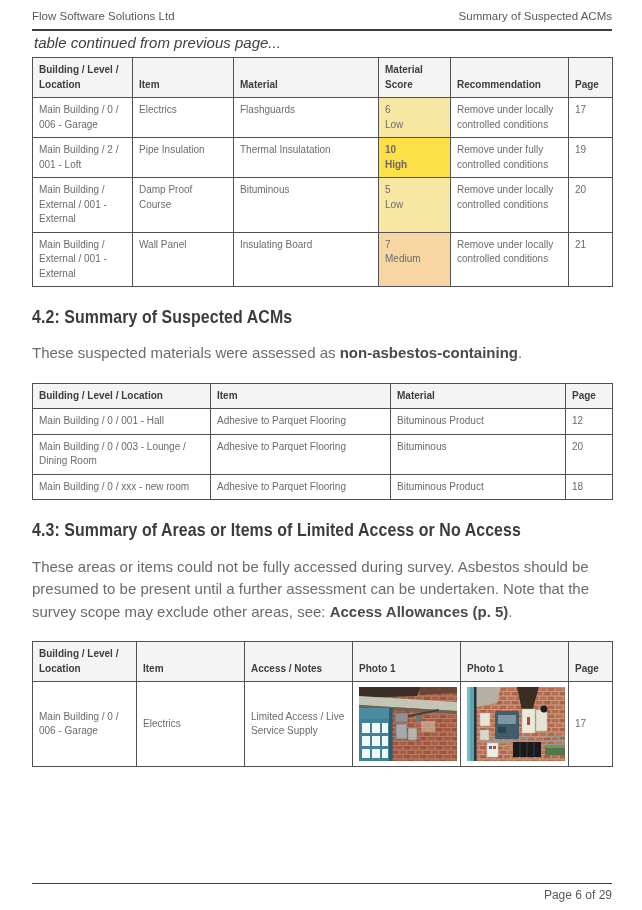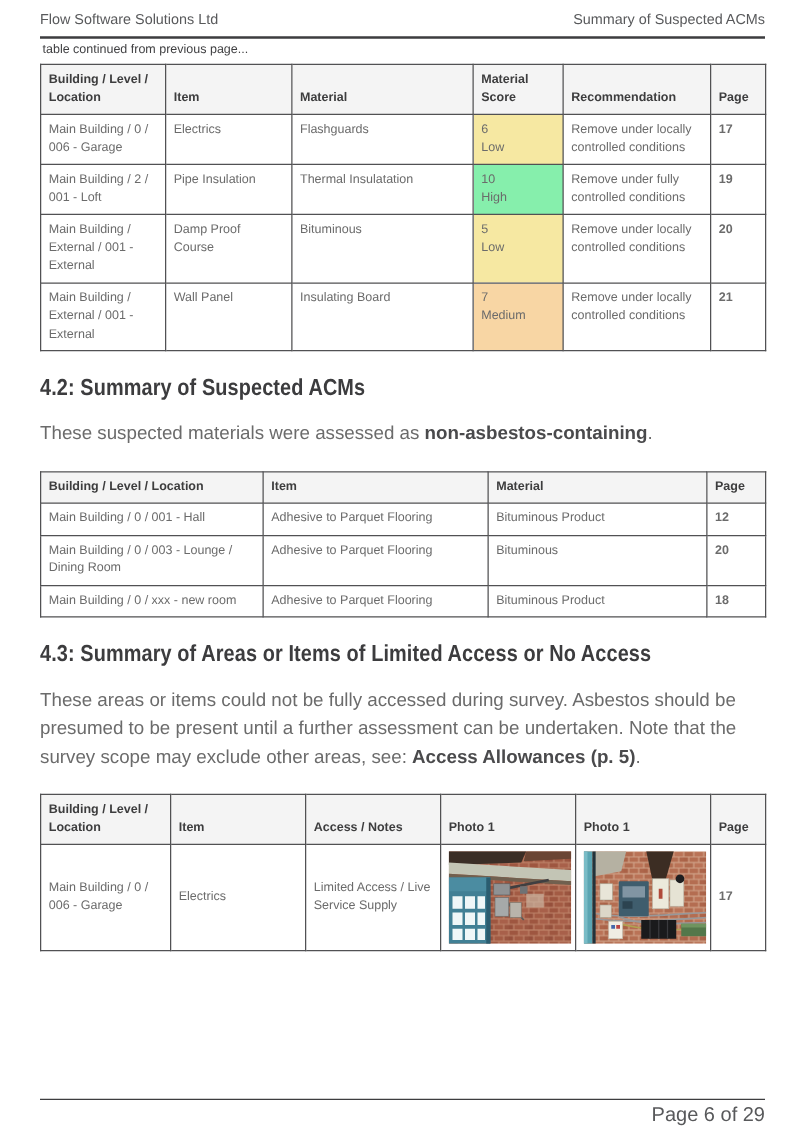--- a/index.html
+++ b/index.html
@@ -14,41 +14,41 @@
   .page { padding: 10px 30px 0 32px; }
 
   
   .page-header {
     display: flex; justify-content: space-between; align-items: flex-start;
     font-size: 11.5px; color: #58595b;
     border-bottom: 2px solid #3d3d3f;
     padding-bottom: 7px;
   }
   .continuation-note {
-    font-size: 10px; color: #3f3f41;
+    font-size: 15px; font-style: italic; color: #3f3f41;
     margin: 3px 0 6px 2px;
   }
 
   
   table.tbl {
     width: 580px; border-collapse: collapse; table-layout: fixed;
     font-size: 10px; line-height: 1.45;
   }
   table.tbl th, table.tbl td {
     border: 1px solid #515153;
     padding: 5px 6px;
     text-align: left; vertical-align: top;
     overflow: hidden;
   }
   table.tbl th {
     background: #f4f4f4; color: #3d3d3e; font-weight: bold;
     vertical-align: bottom;
   }
   table.tbl td { color: #6b6b6b; }
-  td.page-num { color: #3d3d3e; font-weight: bold; }
+  td.page-num { color: #3d3d3e; font-weight: normal; }
   td.score-cell div { display: block; }
 
   table.tbl-access td { vertical-align: middle; }
   td.photo-cell { padding: 4px 4px; }
   td.photo-cell svg { display: block; margin: 0 auto; }
 
   
   h2.section-heading { margin: 15px 0 14px 0; line-height: 1.1; }
   h2.section-heading span {
     display: inline-block;
@@ -61,21 +61,21 @@
     margin: 0 17px 18px 0; width: 580px;
   }
   p.intro b { color: #4a4a4c; font-weight: bold; }
 
   
   .page-footer {
     position: absolute; left: 32px; right: 30px; bottom: 8px;
     border-top: 1.5px solid #3d3d3f;
     padding-top: 4px;
     text-align: right;
-    font-size: 16px; color: #58595b;
+    font-size: 12px; color: #58595b;
   }
 </style>
 </head>
 <body>
 
 <div class="page">
 
   <div class="page-header">
     <span>Flow Software Solutions Ltd</span>
     <span>Summary of Suspected ACMs</span>
@@ -111,21 +111,21 @@
           <div>6</div>
           <div>Low</div>
         </td>
         <td>Remove under locally controlled conditions</td>
         <td class="page-num">17</td>
       </tr>
       <tr>
         <td>Main Building / 2 / 001 - Loft</td>
         <td>Pipe Insulation</td>
         <td>Thermal Insulatation</td>
-        <td class="score-cell" style="background-color: #86efac;">
+        <td class="score-cell" style="background-color: #fde047; font-weight: bold;">
           <div>10</div>
           <div>High</div>
         </td>
         <td>Remove under fully controlled conditions</td>
         <td class="page-num">19</td>
       </tr>
       <tr>
         <td>Main Building / External / 001 - External</td>
         <td>Damp Proof Course</td>
         <td>Bituminous</td>

